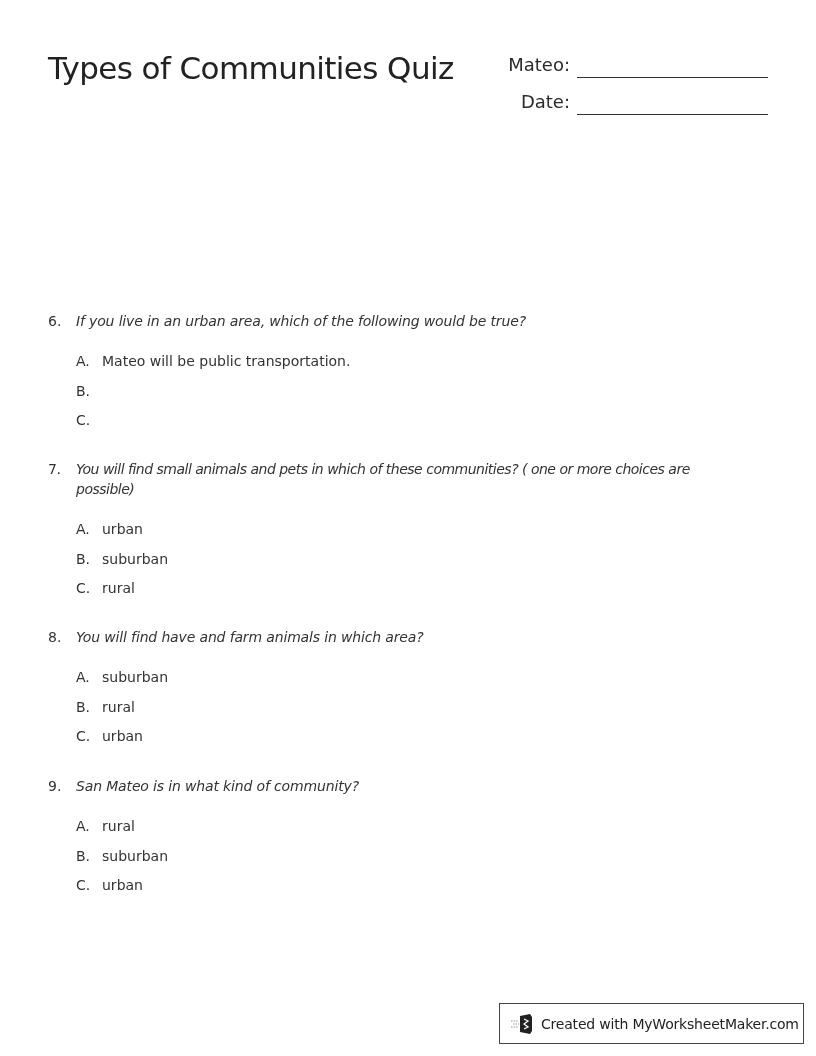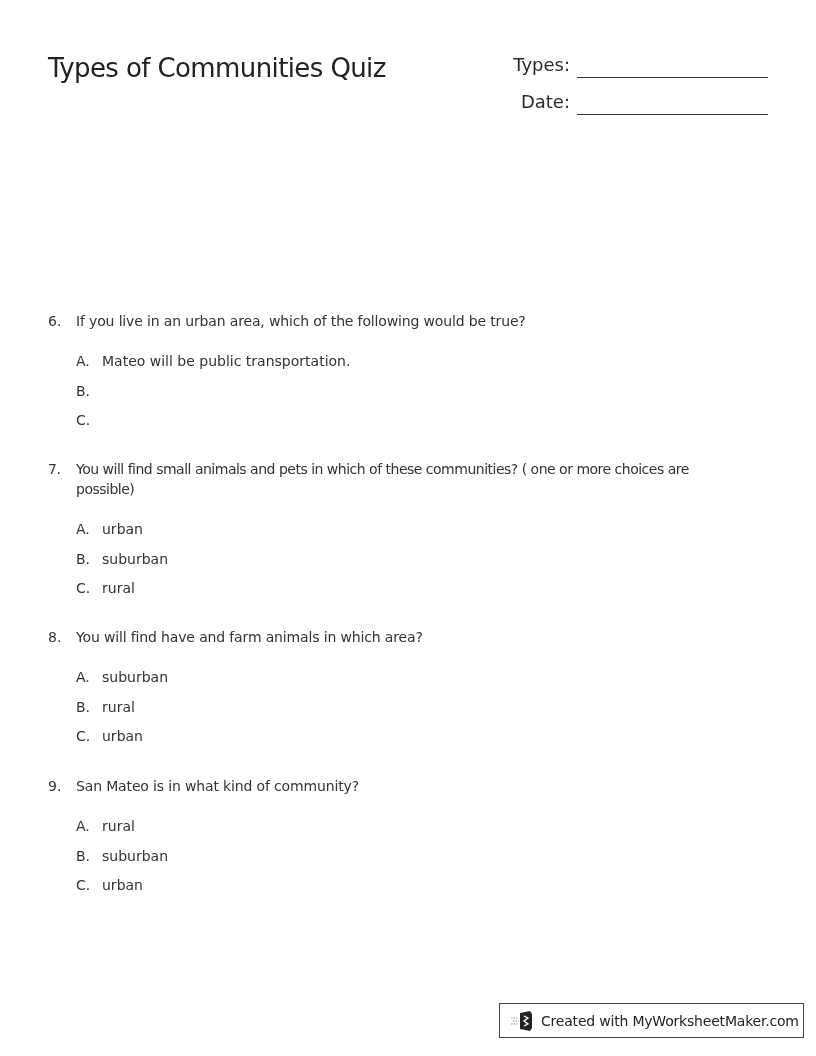--- a/index.html
+++ b/index.html
@@ -12,21 +12,21 @@
       height: 1056px;
       position: relative;
       overflow: hidden;
       font-family: "DejaVu Sans", "Liberation Sans", sans-serif;
       color: #2b2b2b;
     }
     .title {
       position: absolute;
       left: 48px;
       top: 48px;
-      font-size: 26px;
+      font-size: 31px;
       font-weight: normal;
       letter-spacing: -0.6px;
       color: #222222;
       margin: 0;
       line-height: 40px;
     }
     .field-row {
       position: absolute;
       display: flex;
       align-items: flex-end;
@@ -61,20 +61,21 @@
       line-height: 20px;
       color: #333333;
     }
     .q-num {
       width: 28px;
       flex: 0 0 28px;
     }
     .q-text {
       flex: 1;
       letter-spacing: -0.15px;
+      font-style: italic;
     }
     .choices {
       margin-top: 20px;
       padding-left: 28px;
     }
     .choice {
       display: flex;
       font-size: 14px;
       line-height: 20px;
       height: 29.6px;
@@ -85,21 +86,21 @@
       flex: 0 0 26px;
     }
     .q7 .q-stem { font-size: 14px; letter-spacing: -0.4px; }
     .q7 .q-text { letter-spacing: -0.5px; }
 
     .footer-badge {
       position: absolute;
       left: 499px;
       top: 1003px;
       width: 305px;
-      height: 35px;
+      height: 41px;
       border: 1.3px solid #444444;
       box-sizing: border-box;
       display: flex;
       align-items: center;
       padding-left: 10px;
     }
     .footer-icon {
       width: 26px;
       height: 22px;
       margin-right: 5px;
@@ -110,21 +111,21 @@
       color: #222222;
       letter-spacing: -0.2px;
     }
   </style>
 </head>
 <body>
 
 <h1 class="title">Types of Communities Quiz</h1>
 
 <div class="field-row name-row">
-  <span class="field-label">Types:</span>
+  <span class="field-label">Mateo:</span>
   <span class="field-line"></span>
 </div>
 
 <div class="field-row date-row">
   <span class="field-label">Date:</span>
   <span class="field-line"></span>
 </div>
 
 <div class="question q6" style="top: 311px;">
   <div class="q-stem">

